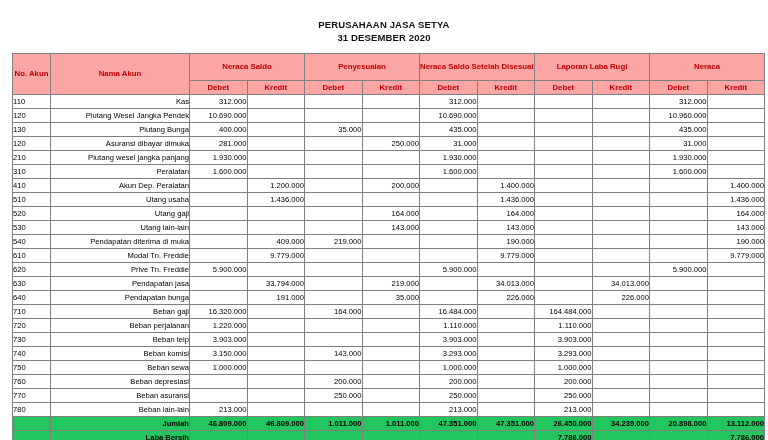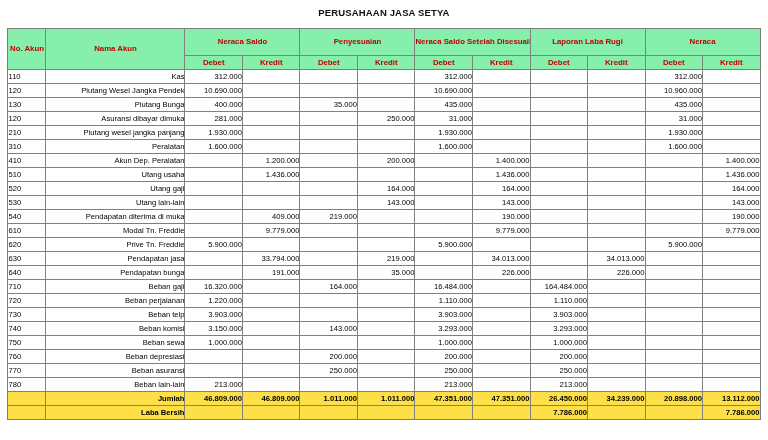--- a/index.html
+++ b/index.html
@@ -11,21 +11,21 @@
     width: 768px;
     height: 440px;
     font-family: "Liberation Sans", sans-serif;
     overflow: hidden;
   }
   .page {
     width: 768px;
     height: 440px;
     position: relative;
     box-sizing: border-box;
-    padding: 0;
+    padding: 12px;
   }
   .title-block {
     text-align: center;
     padding-top: 7px;
     line-height: 1.35;
   }
   .title-line {
     font-size: 9.5px;
     font-weight: bold;
     color: #111111;
@@ -42,21 +42,21 @@
   table.worksheet th,
   table.worksheet td {
     border: 1px solid #808080;
     padding: 0;
     height: 13px;
     line-height: 13px;
     overflow: hidden;
     white-space: nowrap;
   }
   thead th {
-    background: #86efac;
+    background: #fca5a5;
     color: #C00000;
     font-weight: bold;
     text-align: center;
     font-size: 7.8px;
     border: 1px solid #7f6000;
     line-height: 1.15;
   }
   thead th.grp {
     height: 26px;
   }
@@ -77,37 +77,38 @@
     text-align: left;
     padding-left: 4px;
     font-size: 7.6px;
   }
   td.acct-name {
     text-align: right;
     padding-left: 5px;
     font-size: 7.6px;
   }
   tr.summary td {
-    background: #fde047;
+    background: #22c55e;
     font-weight: bold;
   }
   tr.summary td.acct-name {
     font-weight: bold;
   }
   col.c-no { width: 38px; }
   col.c-name { width: 139px; }
   col.c-amt { width: 57.5px; }
 </style>
 </head>
 <body>
 
 <div class="page">
 
   <div class="title-block">
     <div class="title-line">PERUSAHAAN JASA SETYA</div>
+    <div class="title-line">31 DESEMBER 2020</div>
   </div>
 
   <table class="worksheet">
     <colgroup>
       <col class="c-no">
         <col class="c-name">
       <col class="c-amt">
         <col class="c-amt">
       <col class="c-amt">
         <col class="c-amt">

